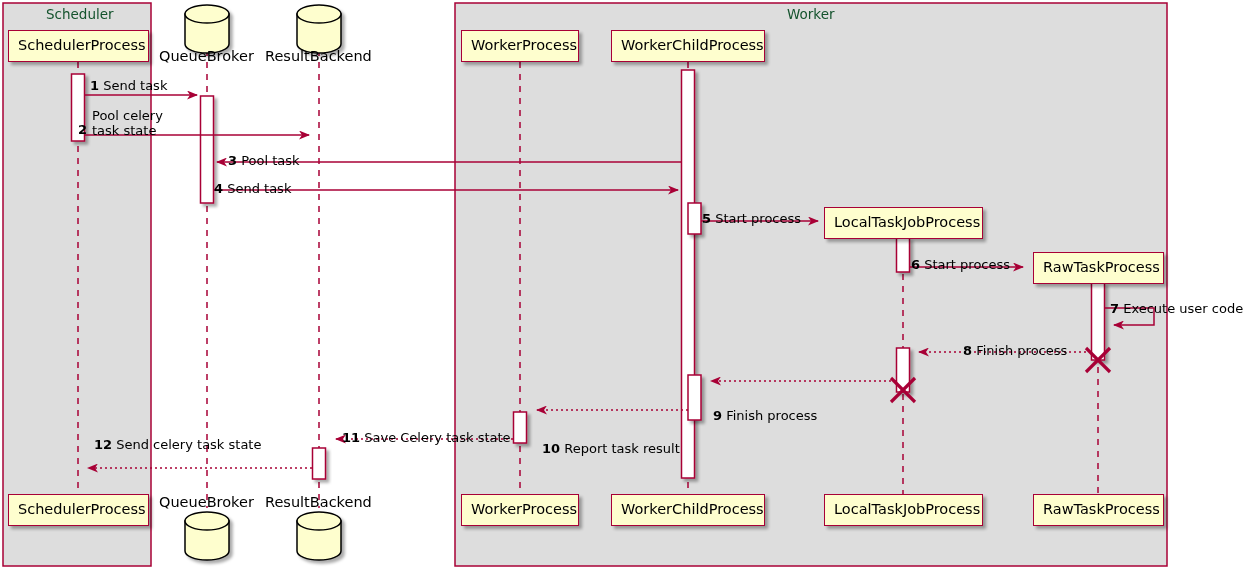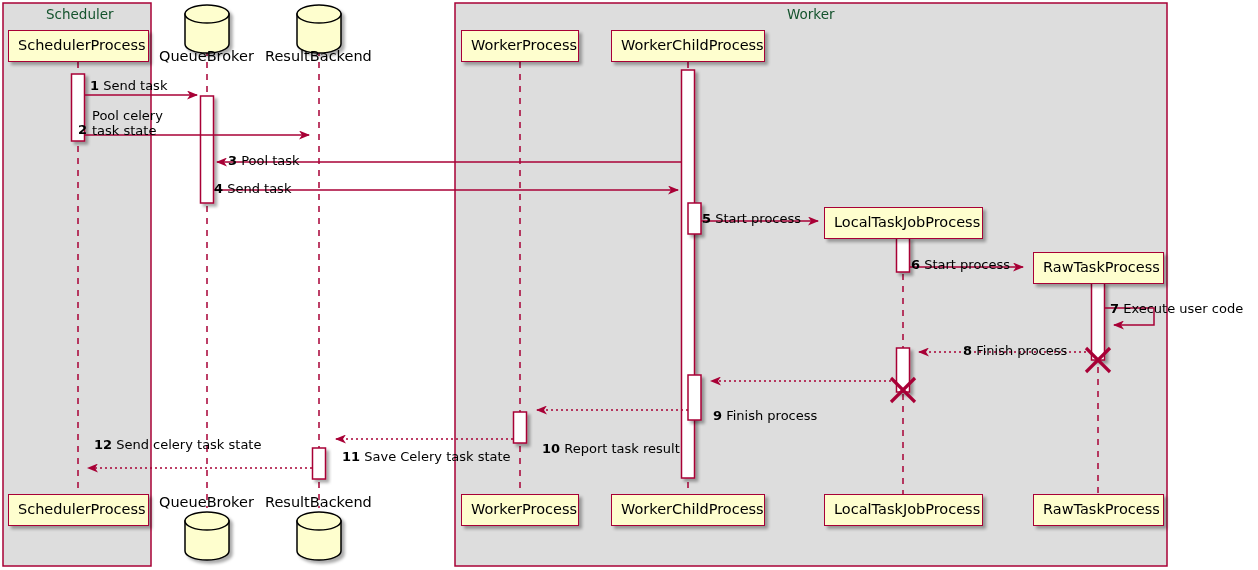--- a/index.html
+++ b/index.html
@@ -220,21 +220,21 @@
   <div class="msg" style="left:713px;top:372px;margin-top:36px;">
     <span class="num">9</span>
     <span>Finish process</span>
   </div>
 
   <div class="msg" style="left:542px;top:401px;margin-top:40px;">
     <span class="num">10</span>
     <span>Report task result</span>
   </div>
 
-  <div class="msg" style="left:342px;top:430px;margin-top:19px;">
+  <div class="msg" style="left:342px;top:430px;">
     <span class="num">11</span>
     <span>Save Celery task state</span>
   </div>
 
   <div class="msg" style="left:94px;top:437px;">
     <span class="num">12</span>
     <span>Send celery task state</span>
   </div>
 
 </div>

